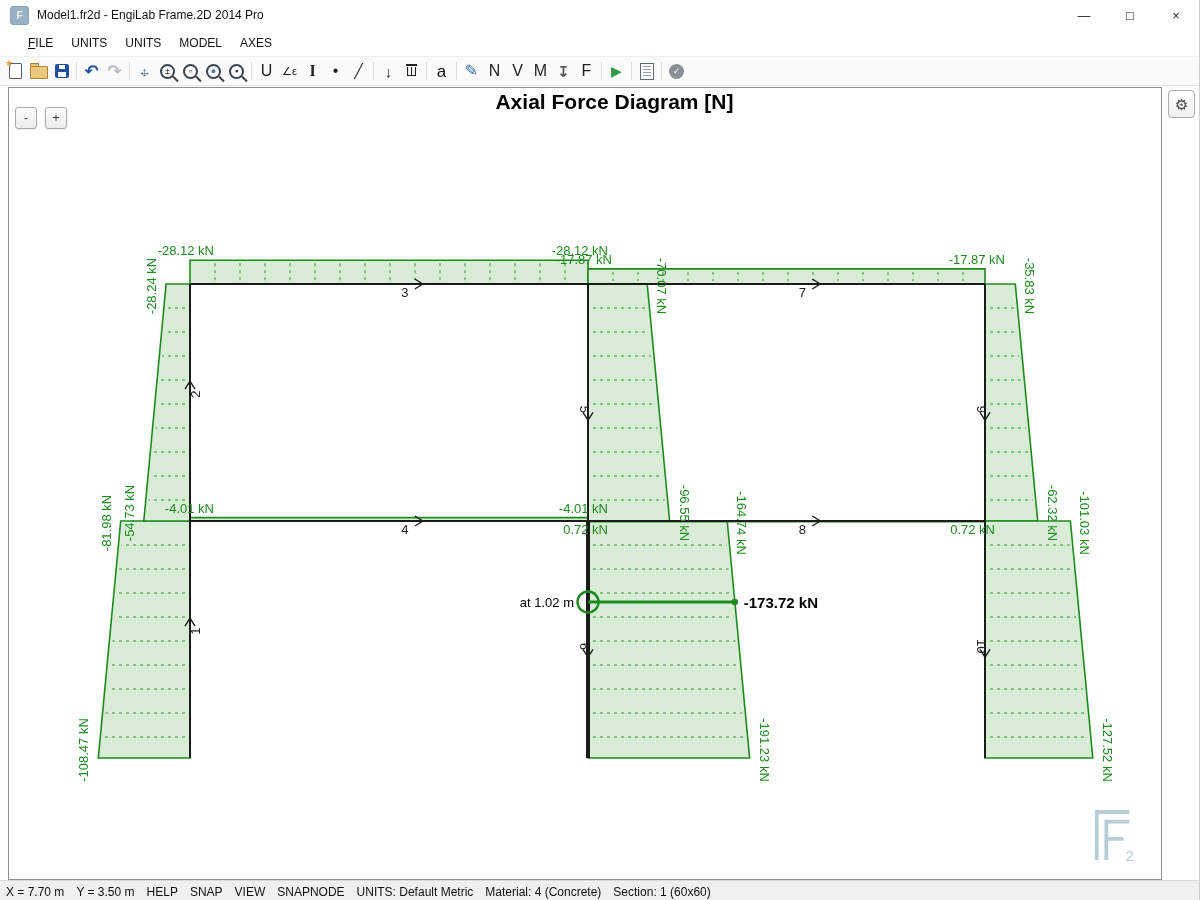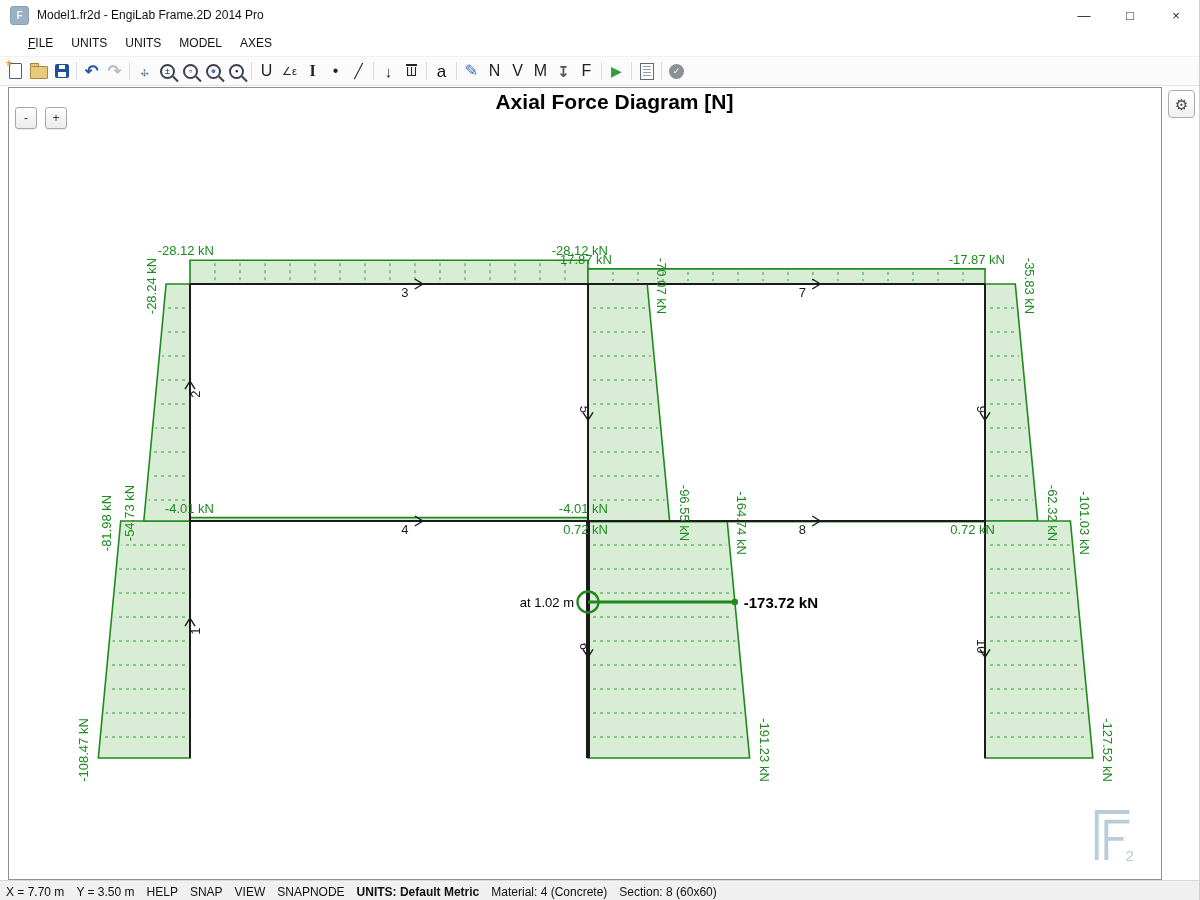--- a/index.html
+++ b/index.html
@@ -352,16 +352,16 @@
     </button>
 </div>
 
 <div class="statusbar" id="statusbar">
     <span>X = 7.70 m</span>
     <span>Y = 3.50 m</span>
     <span>HELP</span>
     <span>SNAP</span>
     <span>VIEW</span>
     <span>SNAPNODE</span>
-    <span style="font-weight: bold;">UNITS: Default Metric</span>
+    <span style="font-weight: normal;">UNITS: Default Metric</span>
     <span>Material: 4 (Concrete)</span>
-    <span>Section: 8 (60x60)</span>
+    <span>Section: 1 (60x60)</span>
   </div>
 
 </body></html>

